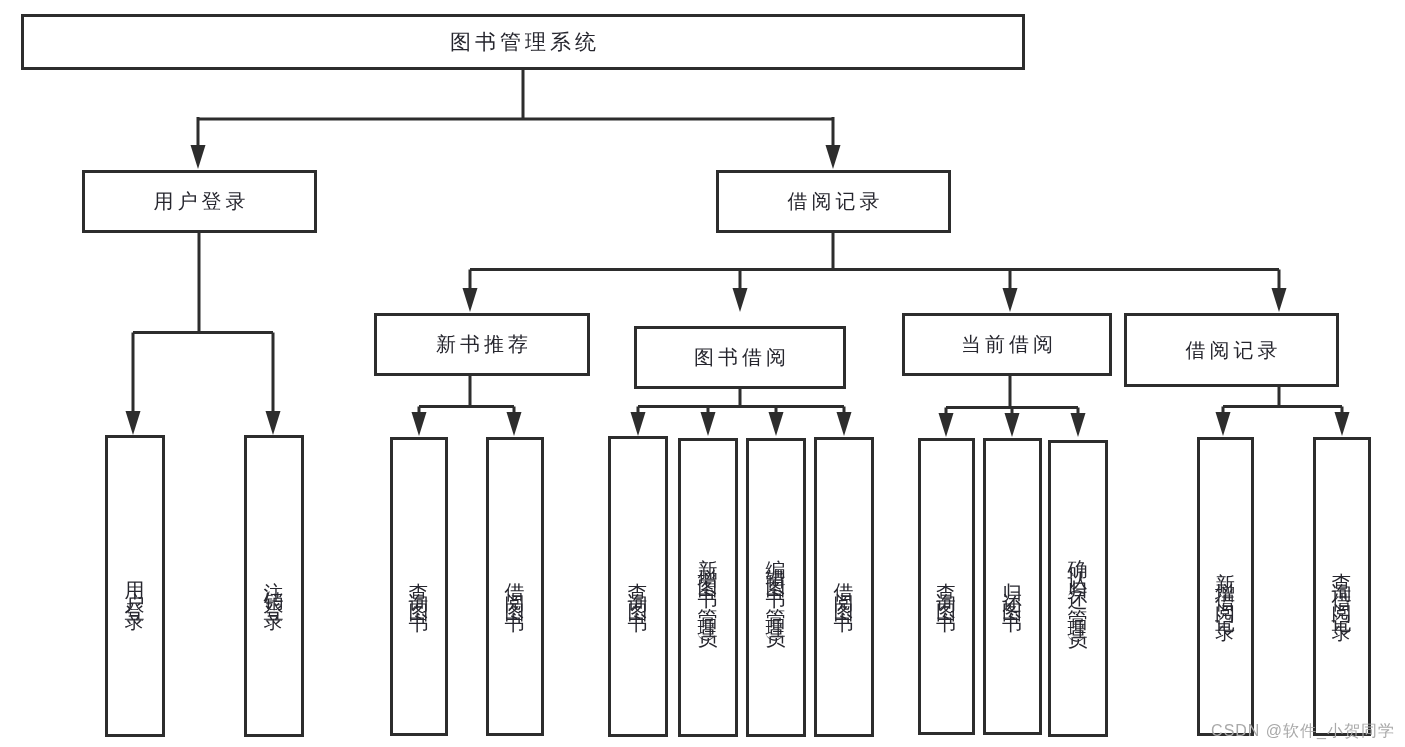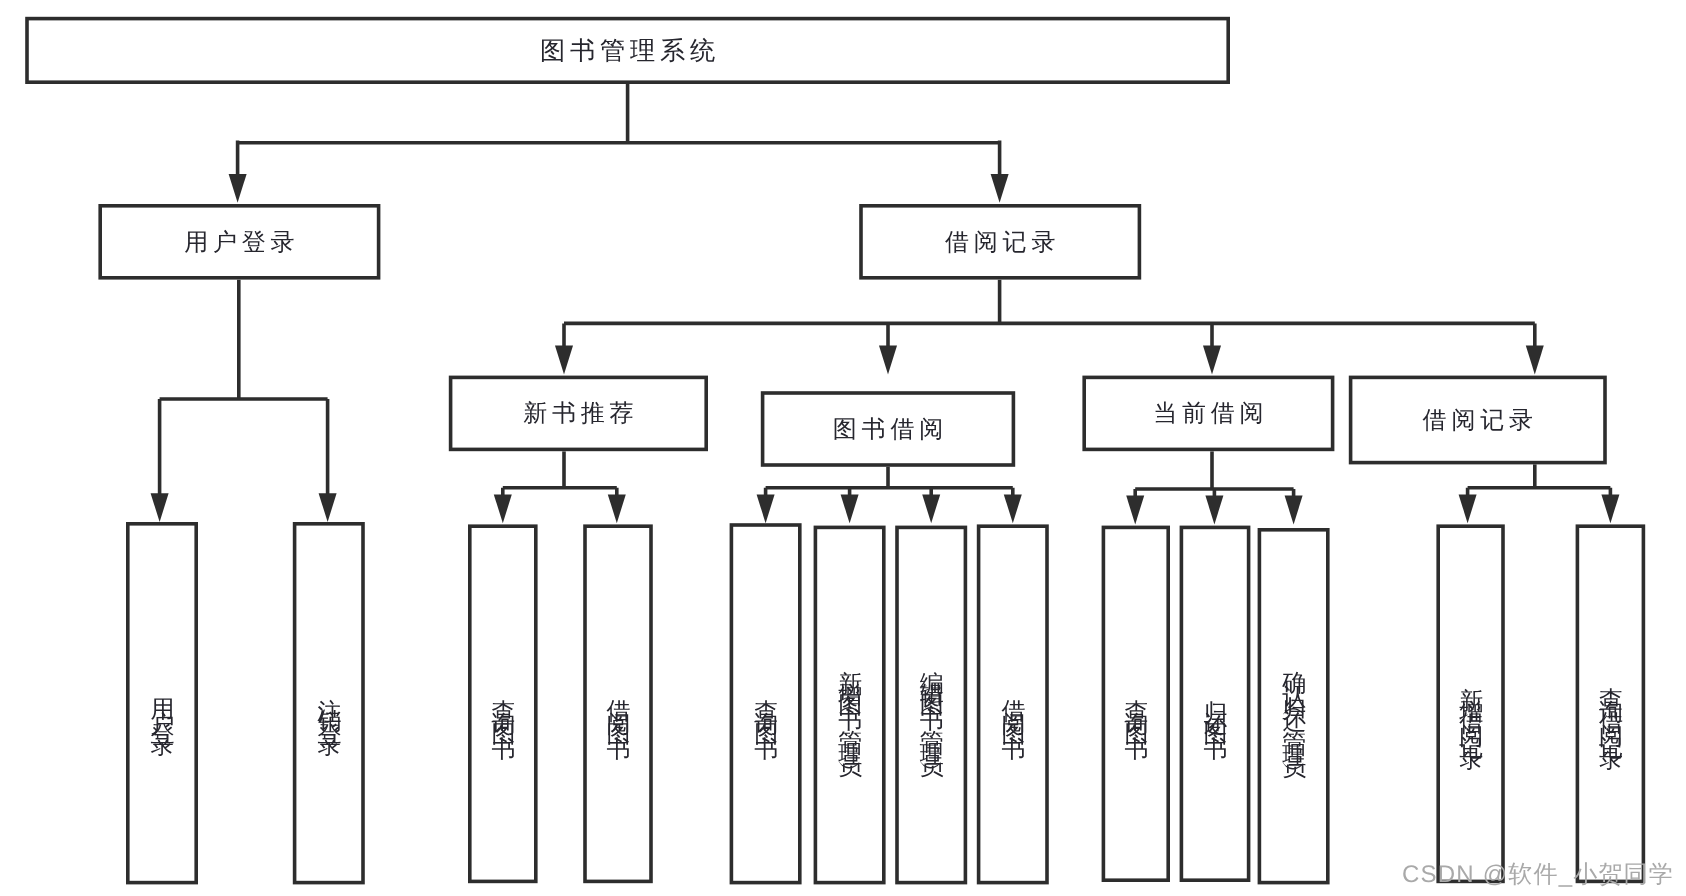--- a/index.html
+++ b/index.html
@@ -38,21 +38,21 @@
   .vnode {
     writing-mode: vertical-rl;
     font-size: 20px;
     letter-spacing: 10px;
     line-height: 1;
   }
   .watermark {
     position: absolute;
     right: 10px;
     bottom: 5px;
-    font-size: 20px;
+    font-size: 16px;
     color: #a9a9a9;
     letter-spacing: 1px;
     z-index: 3;
     white-space: nowrap;
   }
 </style>
 </head>
 <body>
 
 <div id="canvas">

